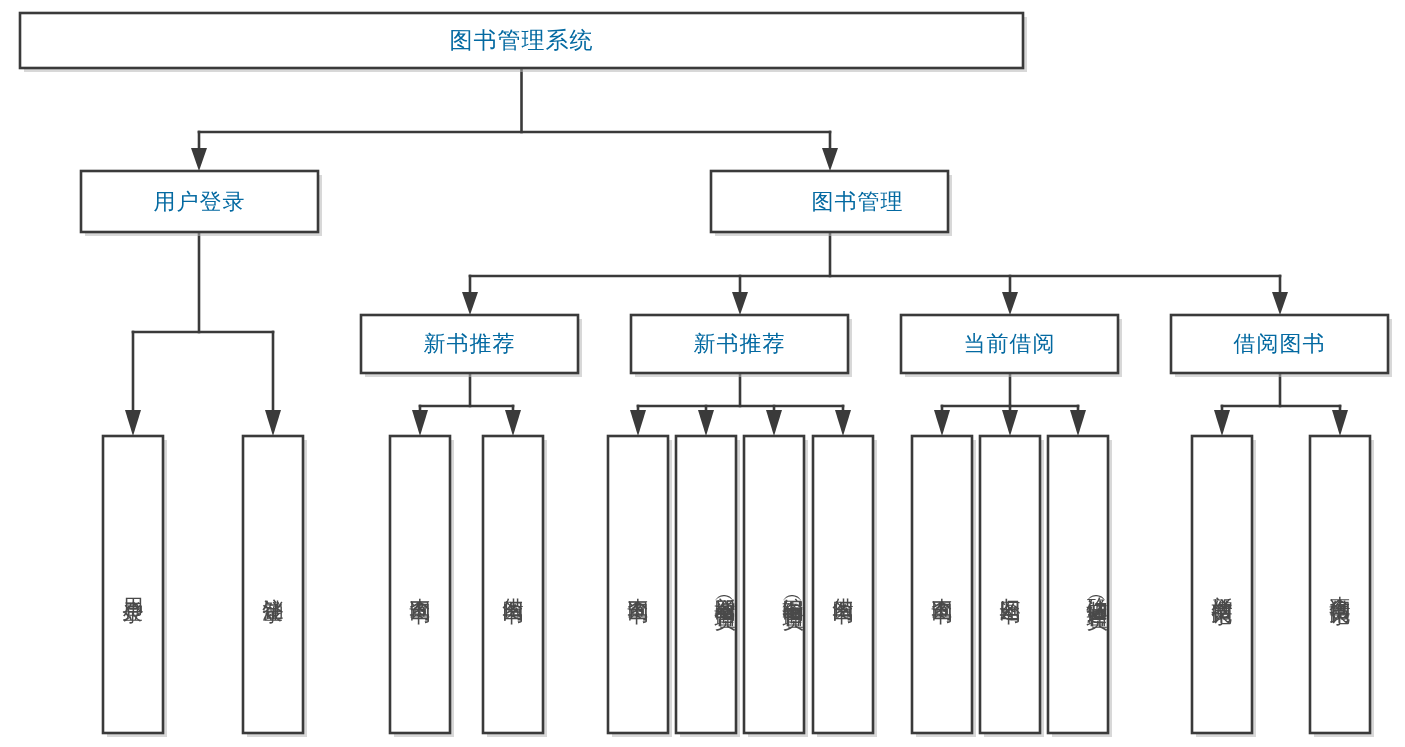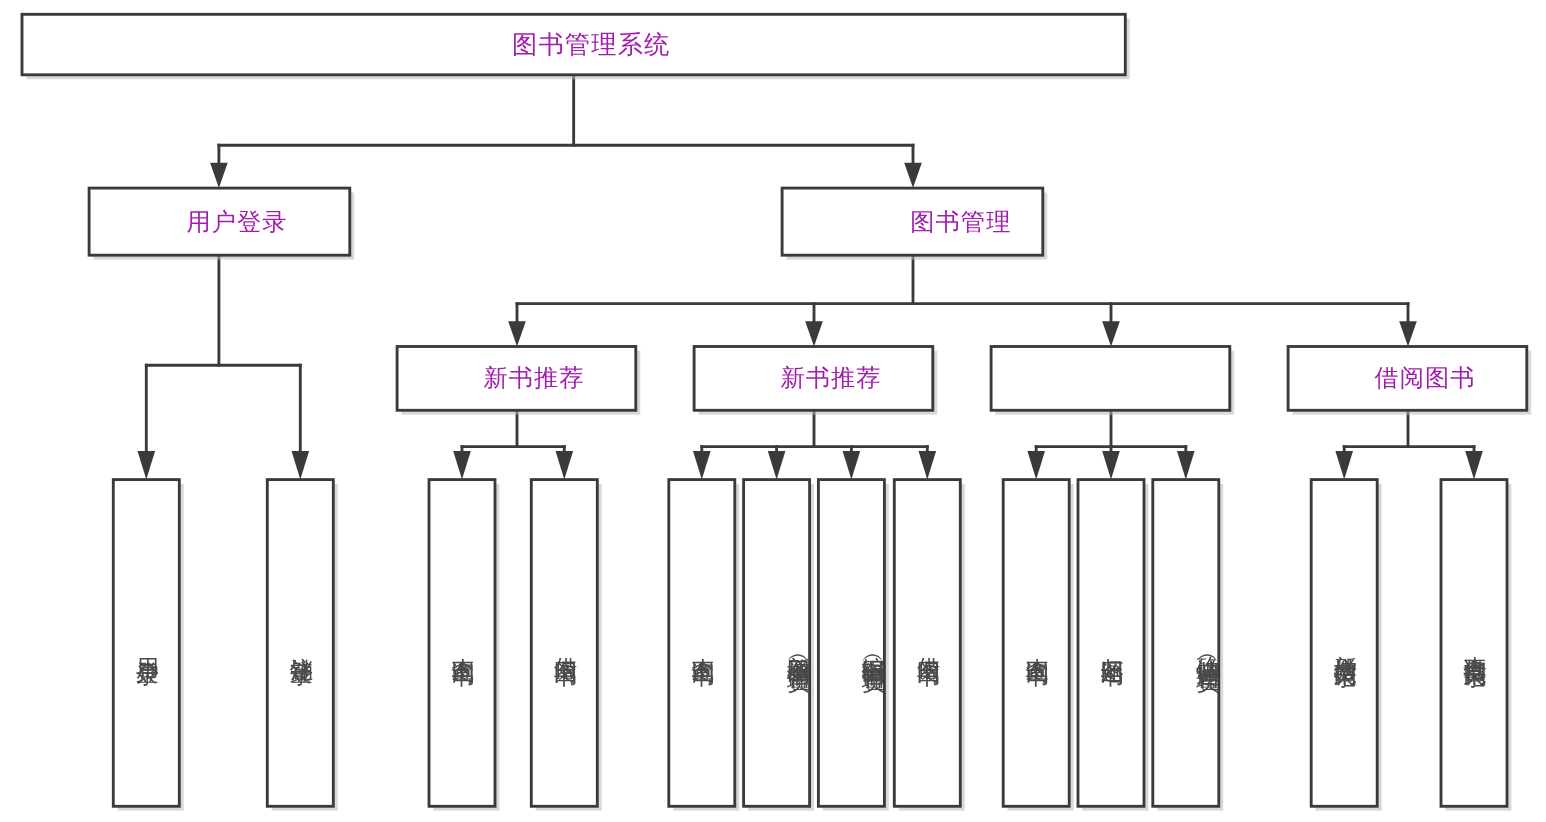--- a/index.html
+++ b/index.html
@@ -62,25 +62,24 @@
   .vlabel-wrap.centered {
     align-items: center;
   }
   .hlabel-wrap {
     position: absolute;
     display: flex;
     align-items: center;
     justify-content: center;
     font-family: "Liberation Sans", "DejaVu Sans", sans-serif;
     font-size: 22px;
-    color: #a21caf;
+    color: #0369a1;
     letter-spacing: 1px;
     white-space: nowrap;
     pointer-events: none;
-    padding-left: 16px;
   }
   .hlabel-wrap.title {
     font-size: 23px;
   }
   #watermark {
     position: absolute;
     right: 14px;
     bottom: 6px;
     font-family: "Liberation Sans", "DejaVu Sans", sans-serif;
     font-size: 19px;
@@ -227,20 +226,21 @@
   <div class="hlabel-wrap title" style="left:20px; top:13px; width:1003px; height:55px;">图书管理系统</div>
 
   <div class="hlabel-wrap" style="left:81px; top:171px; width:237px; height:61px;">用户登录</div>
 
   <div class="hlabel-wrap" style="left:711px; top:171px; width:237px; height:61px;margin-left:28px;">图书管理</div>
 
   <div class="hlabel-wrap" style="left:361px; top:315px; width:217px; height:58px;">新书推荐</div>
 
   <div class="hlabel-wrap" style="left:631px; top:315px; width:217px; height:58px;">新书推荐</div>
 
+  <div class="hlabel-wrap" style="left:901px; top:315px; width:217px; height:58px;">当前借阅</div>
 
   <div class="hlabel-wrap" style="left:1171px; top:315px; width:217px; height:58px;">借阅图书</div>
 
   <div class="vlabel-wrap centered" style="left:103px; top:436px; width:60px; height:297px;">用户登录</div>
 
   <div class="vlabel-wrap centered" style="left:243px; top:436px; width:60px; height:297px;">注销登录</div>
 
   <div class="vlabel-wrap centered" style="left:390px; top:436px; width:60px; height:297px;">查询图书</div>
 
   <div class="vlabel-wrap centered" style="left:483px; top:436px; width:60px; height:297px;">借阅图书</div>

